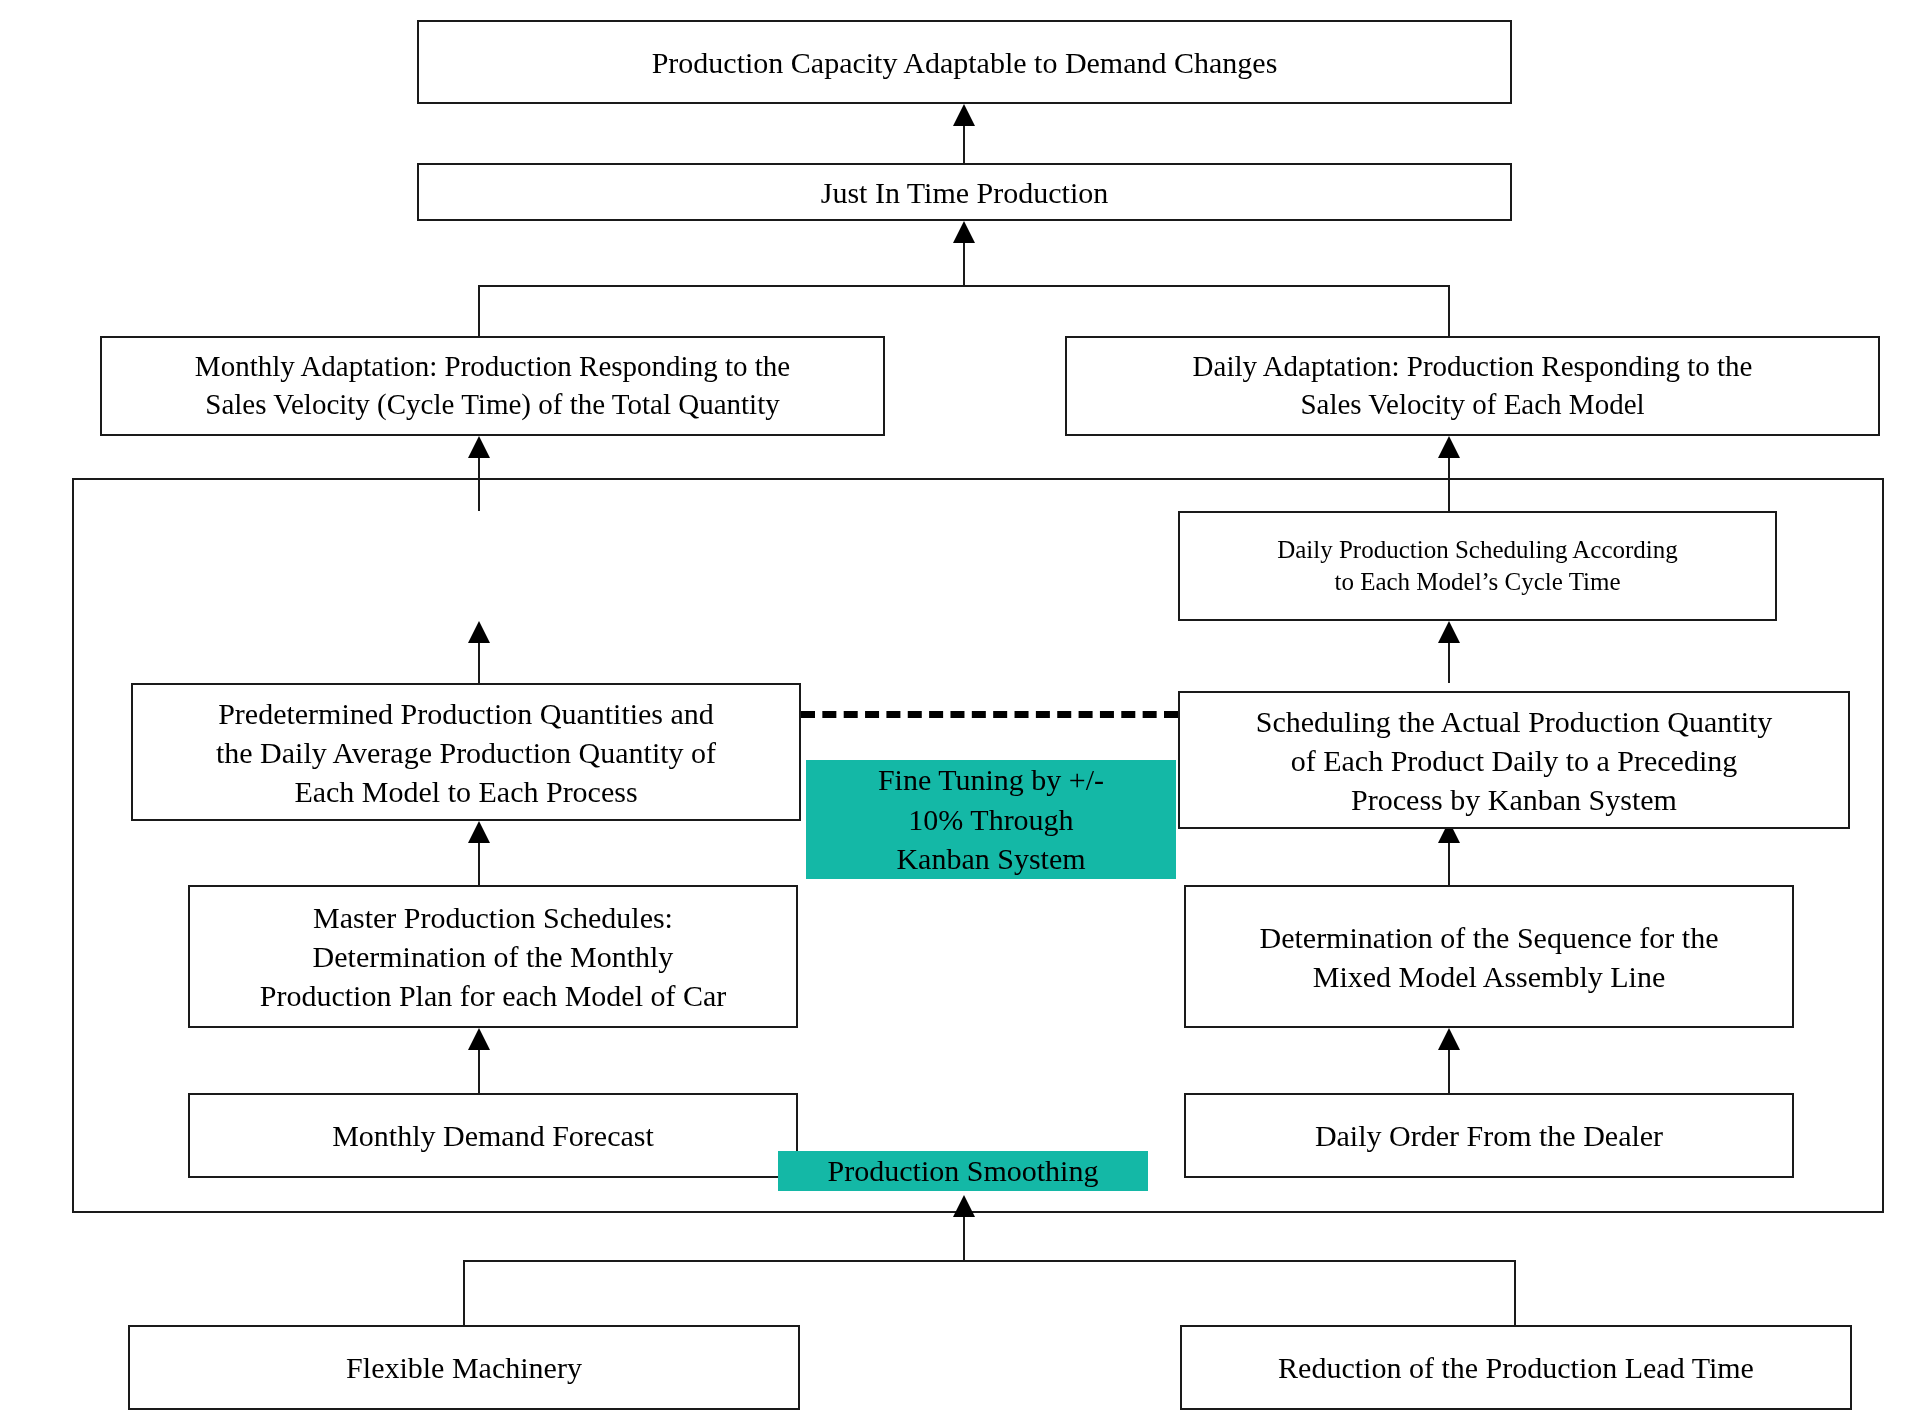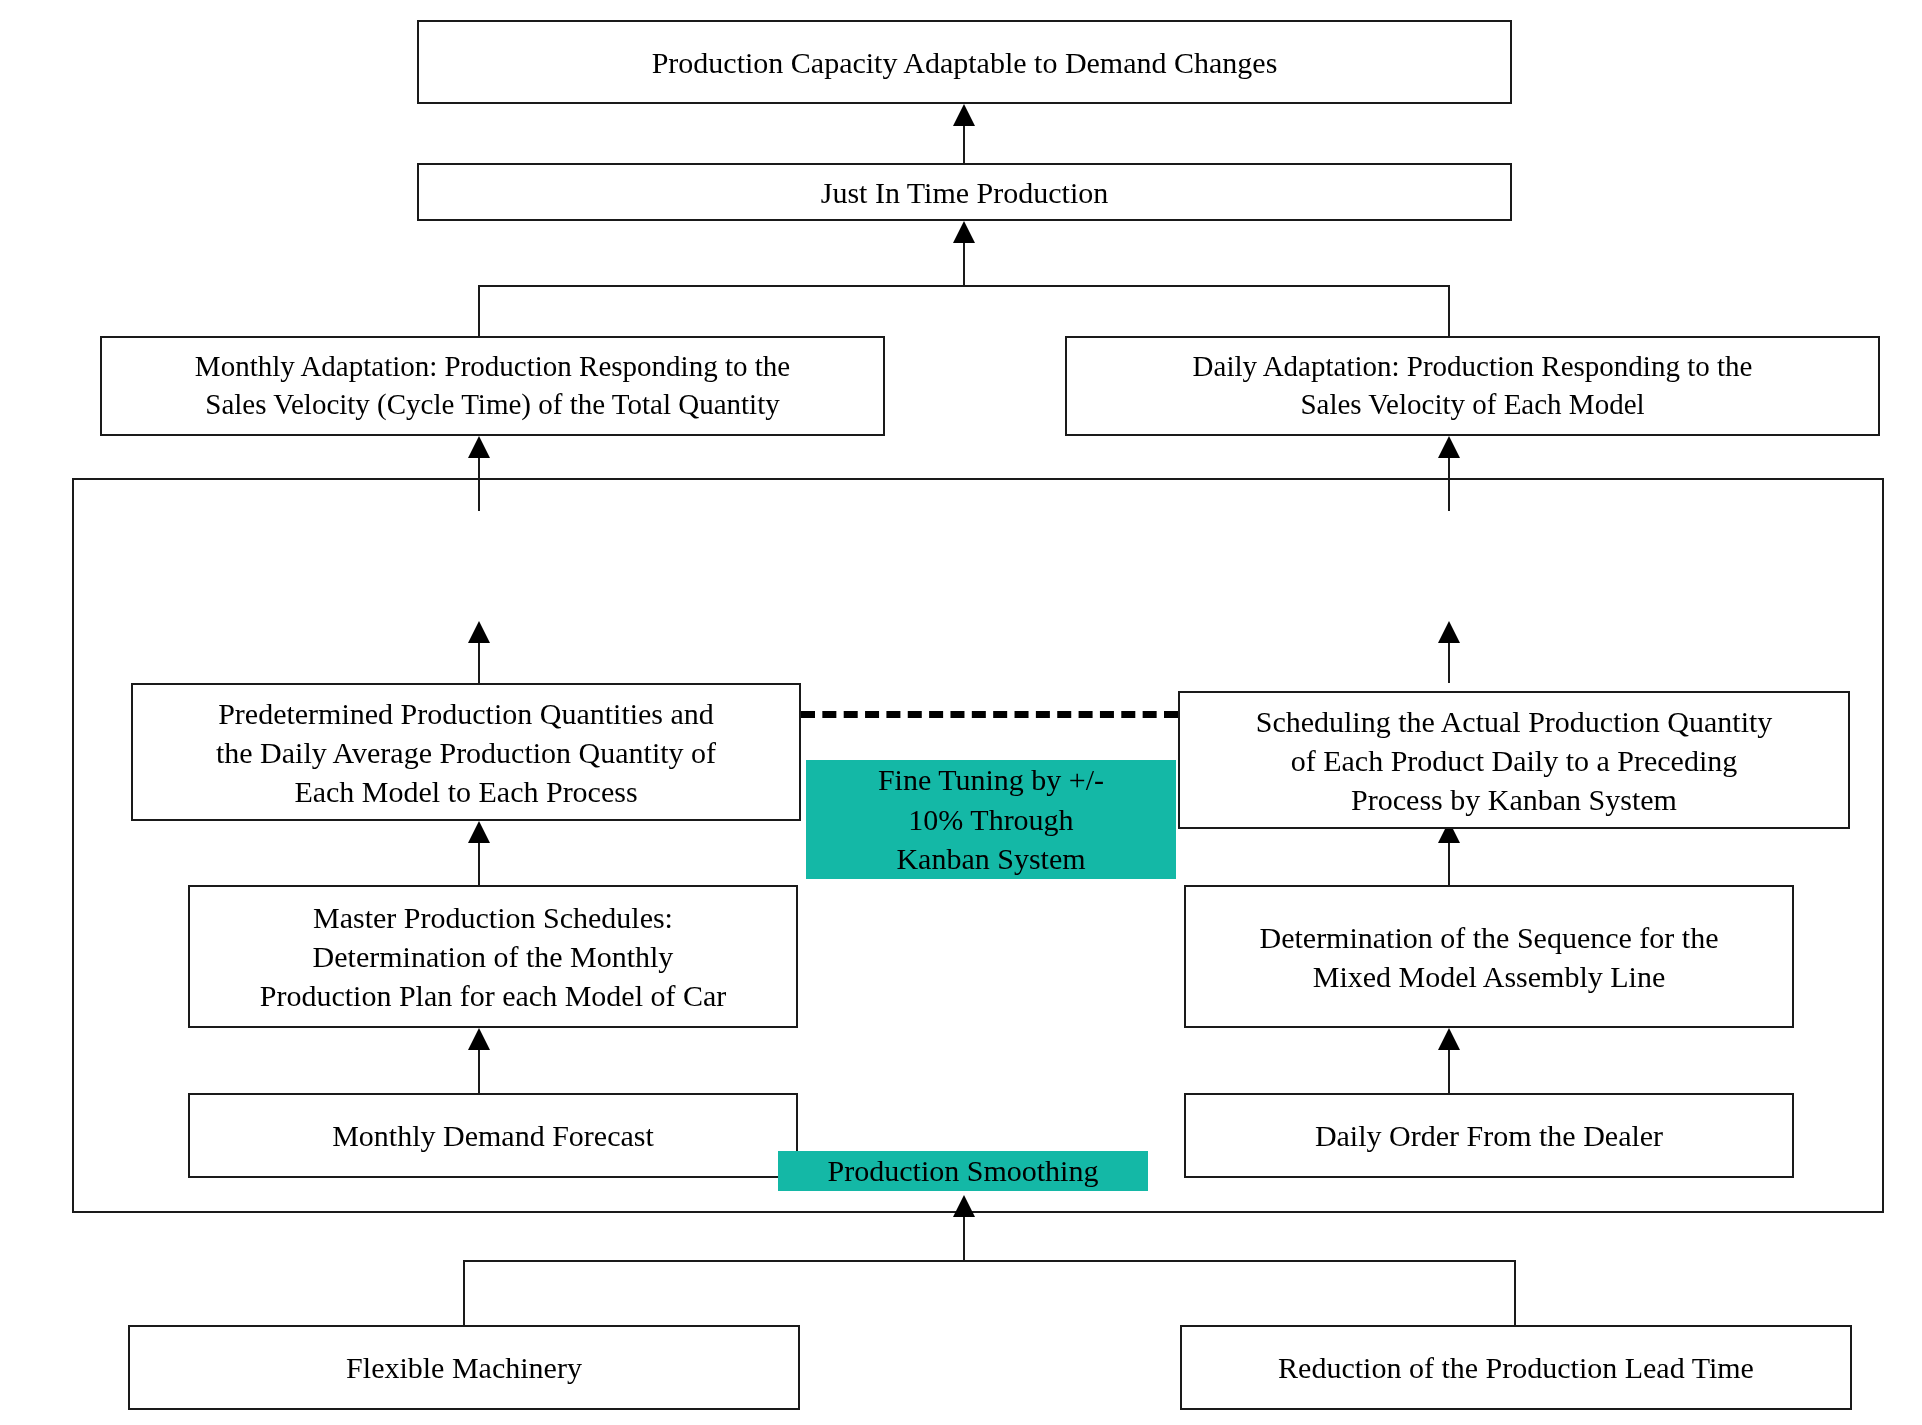--- a/index.html
+++ b/index.html
@@ -105,20 +105,24 @@
     <span class="txt">Monthly Adaptation: Production Responding to the
 Sales Velocity (Cycle Time) of the Total Quantity</span>
   </div>
 
   <div class="box fs-29" style="left:1065px; top:336px; width:815px; height:100px;">
     <span class="txt">Daily Adaptation: Production Responding to the
 Sales Velocity of Each Model</span>
   </div>
 
 
+  <div class="box fs-25" style="left:1178px; top:511px; width:599px; height:110px;">
+    <span class="txt">Daily Production Scheduling According
+to Each Model’s Cycle Time</span>
+  </div>
 
   <div class="box fs-30" style="left:131px; top:683px; width:670px; height:138px;">
     <span class="txt">Predetermined Production Quantities and
 the Daily Average Production Quantity of
 Each Model to Each Process</span>
   </div>
 
   <div class="box fs-30" style="left:1178px; top:683px; width:672px; height:138px;margin-top:8px;">
     <span class="txt">Scheduling the Actual Production Quantity
 of Each Product Daily to a Preceding

